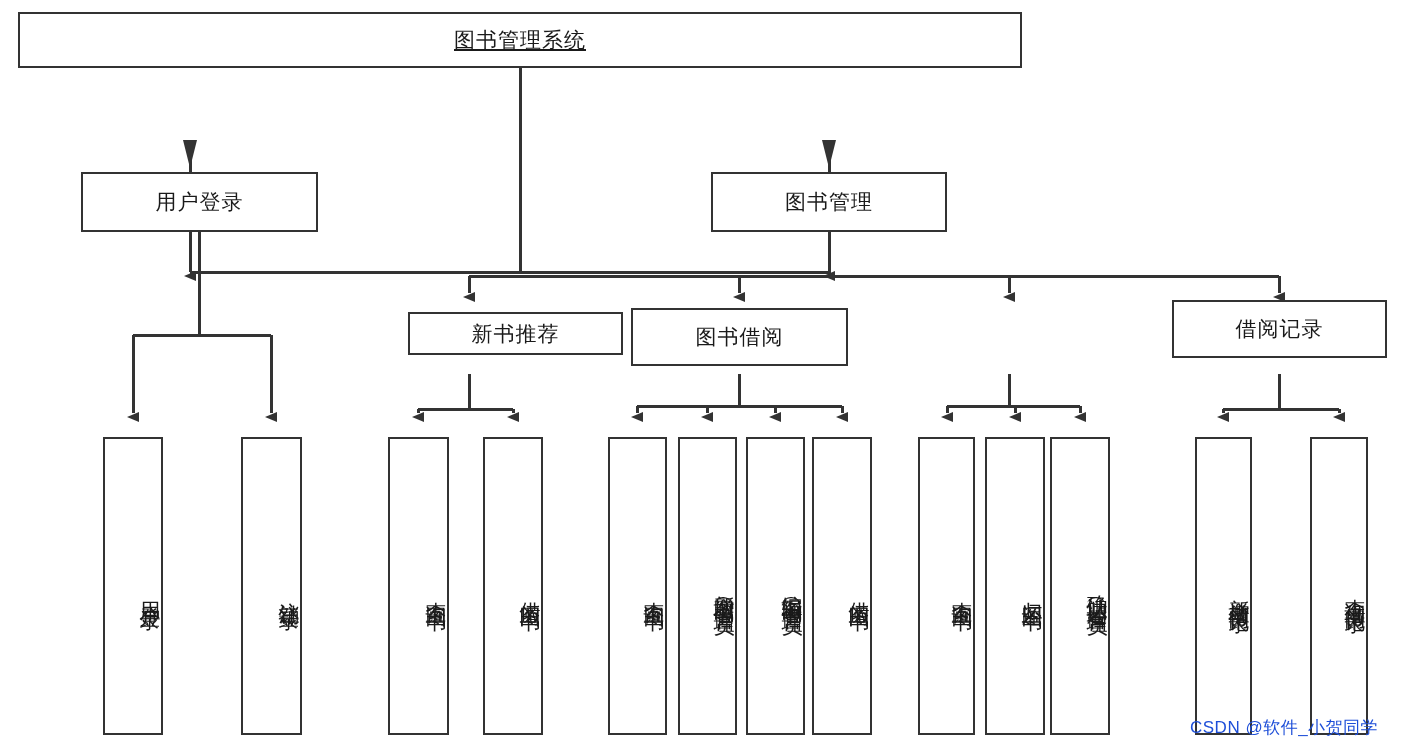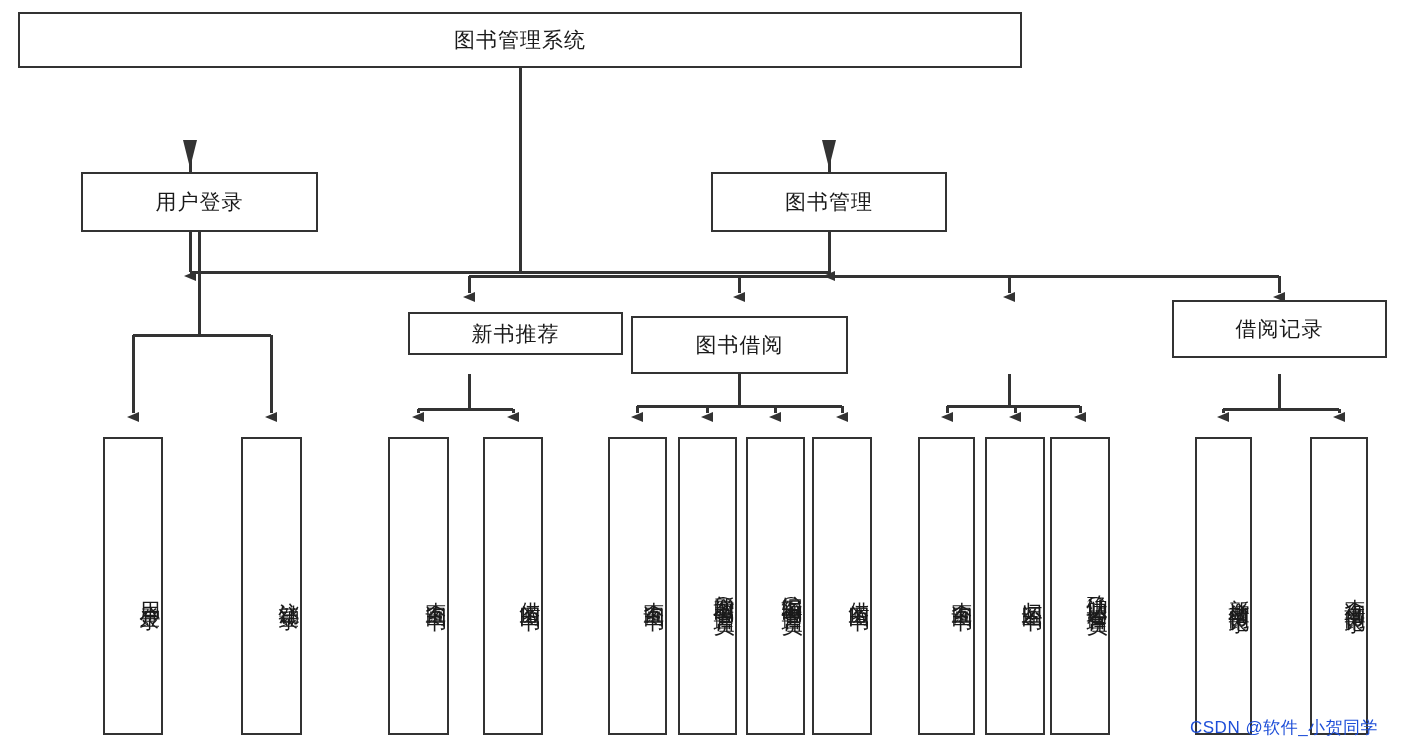--- a/index.html
+++ b/index.html
@@ -116,37 +116,37 @@
       <path d="M1223,409 L1223,413" marker-end="url(#arrow)"></path>
       <path d="M1339,409 L1339,413" marker-end="url(#arrow)"></path>
     </g>
     <g fill="#333333" shape-rendering="geometricPrecision">
 
       <path d="M183,140 L197,140 L190,168 Z"></path>
       <path d="M822,140 L836,140 L829,168 Z"></path>
     </g>
   </svg>
 
-  <div class="node horiz" style="left:18px; top:12px; width:1004px; height:56px;">
+  <div class="node horiz" style="left:18px; top:12px; width:1004px; height:56px;text-decoration:underline;">
     <span>图书管理系统</span>
   </div>
 
   <div class="node horiz" style="left:81px; top:172px; width:237px; height:60px;">
     <span>用户登录</span>
   </div>
 
   <div class="node horiz" style="left:711px; top:172px; width:236px; height:60px;justify-content:center;">
     <span>图书管理</span>
   </div>
 
   <div class="node horiz" style="left:362px; top:312px; width:215px; height:43px;margin-left:46px;">
     <span>新书推荐</span>
   </div>
 
-  <div class="node horiz" style="left:631px; top:316px; width:217px; height:58px;">
+  <div class="node horiz" style="left:631px; top:308px; width:217px; height:58px;">
     <span>图书借阅</span>
   </div>
 
 
   <div class="node horiz" style="left:1172px; top:300px; width:215px; height:58px;">
     <span>借阅记录</span>
   </div>
 
   <div class="node vert" style="left:103px; top:437px; width:60px; height:298px;">
     <span class="vtext">用户登录</span>

